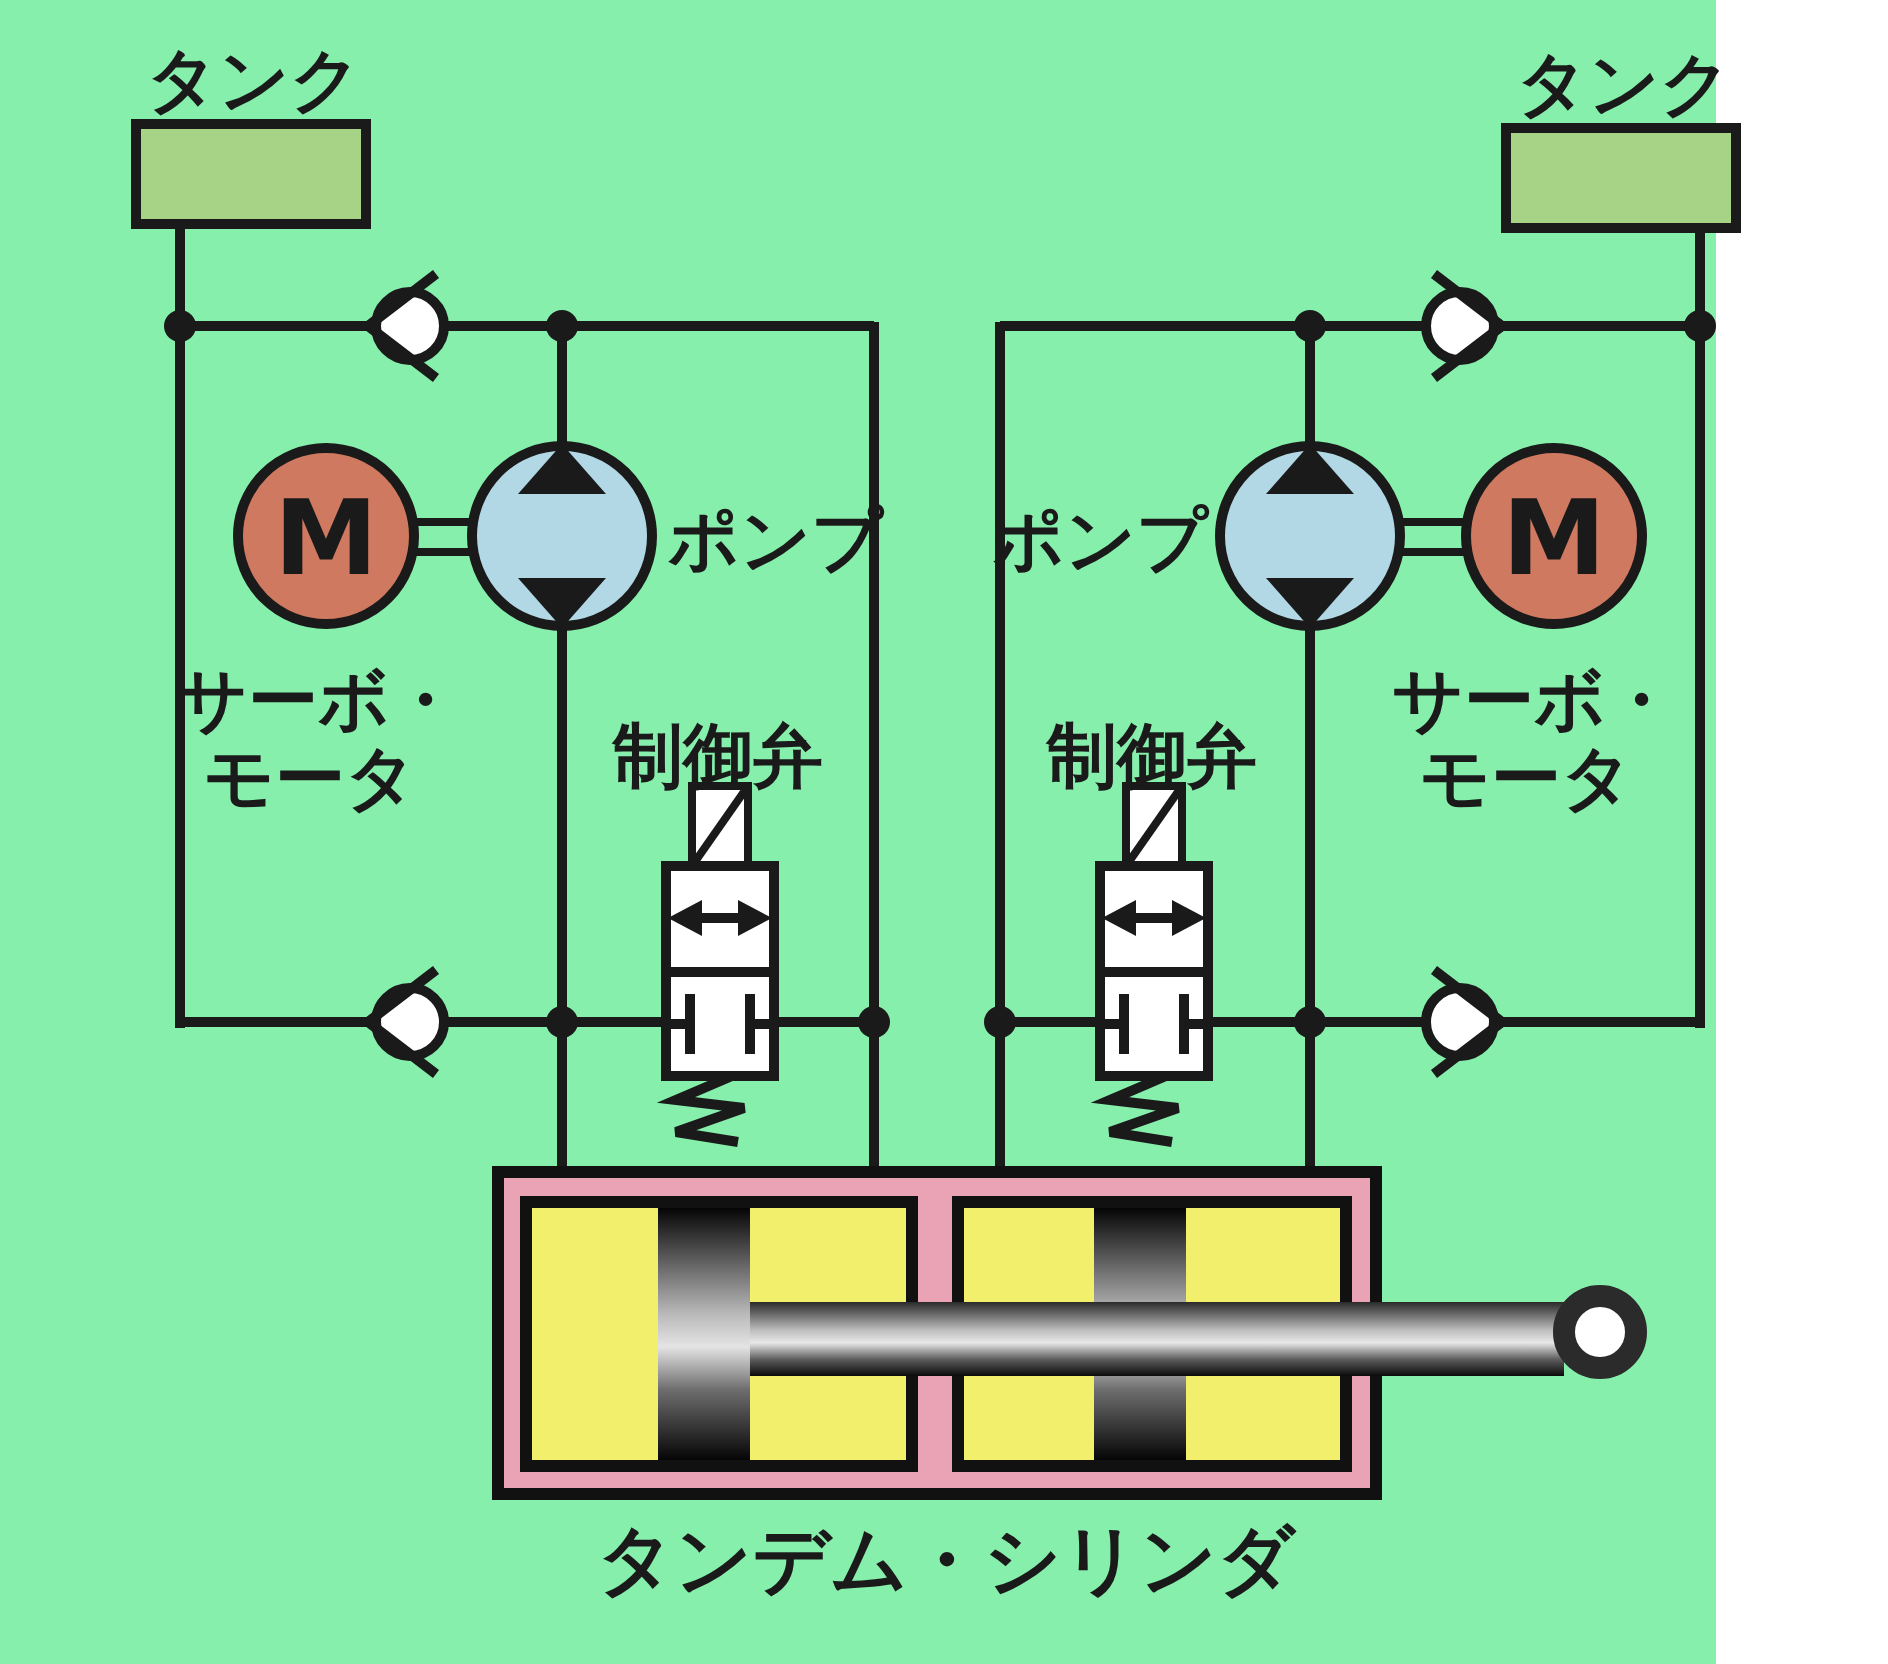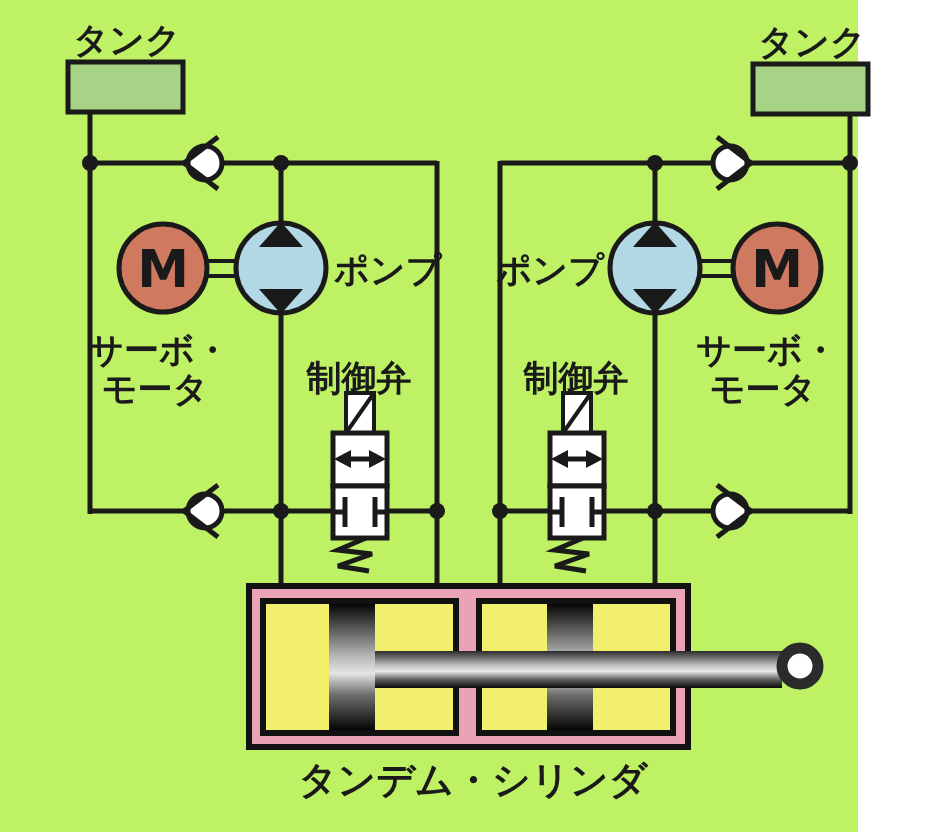--- a/index.html
+++ b/index.html
@@ -4,21 +4,21 @@
 <style>
   html, body {
     margin: 0;
     padding: 0;
     background: #ffffff;
   }
   .figure-wrap {
     position: relative;
     width: 858px;
     height: 832px;
-    background: #bef264;
+    background: #86efac;
     font-family: "DejaVu Sans", sans-serif;
   }
   svg { display: block; }
   .lbl {
     font-family: "DejaVu Sans", sans-serif;
     font-weight: bold;
     fill: #1a1a1a;
   }
   .lbl-34 { font-size: 35px; }
   .lbl-38 { font-size: 38px; }

